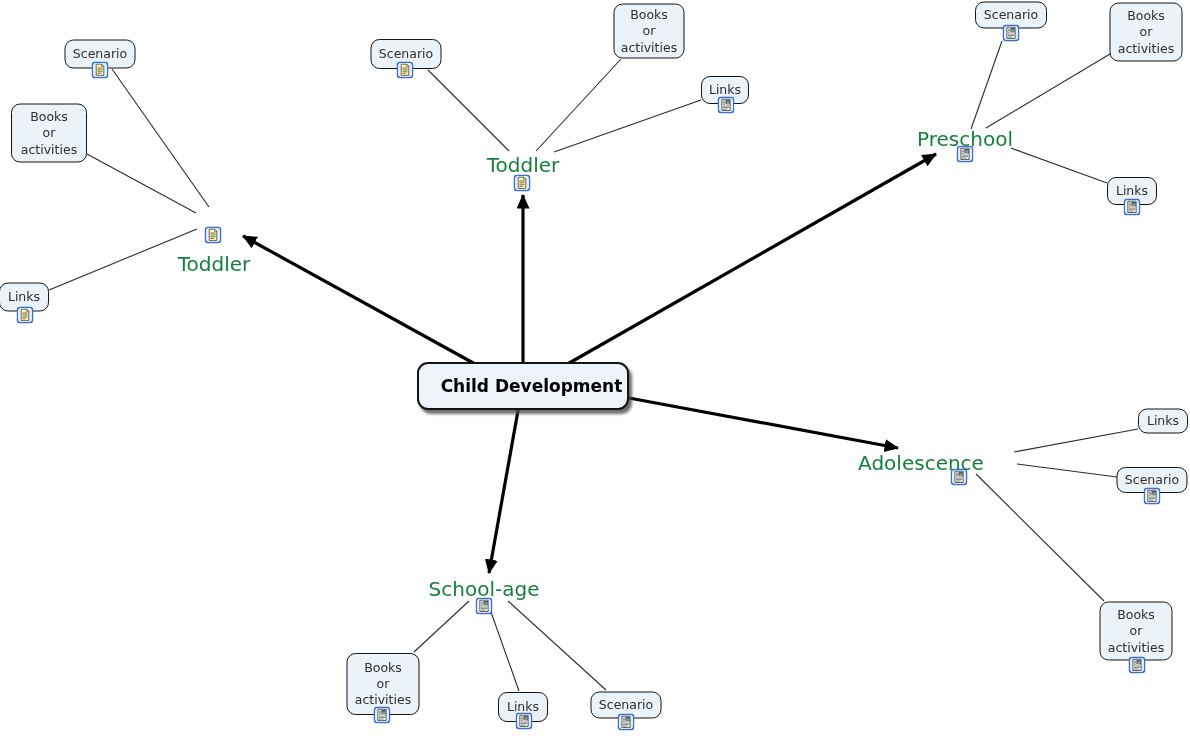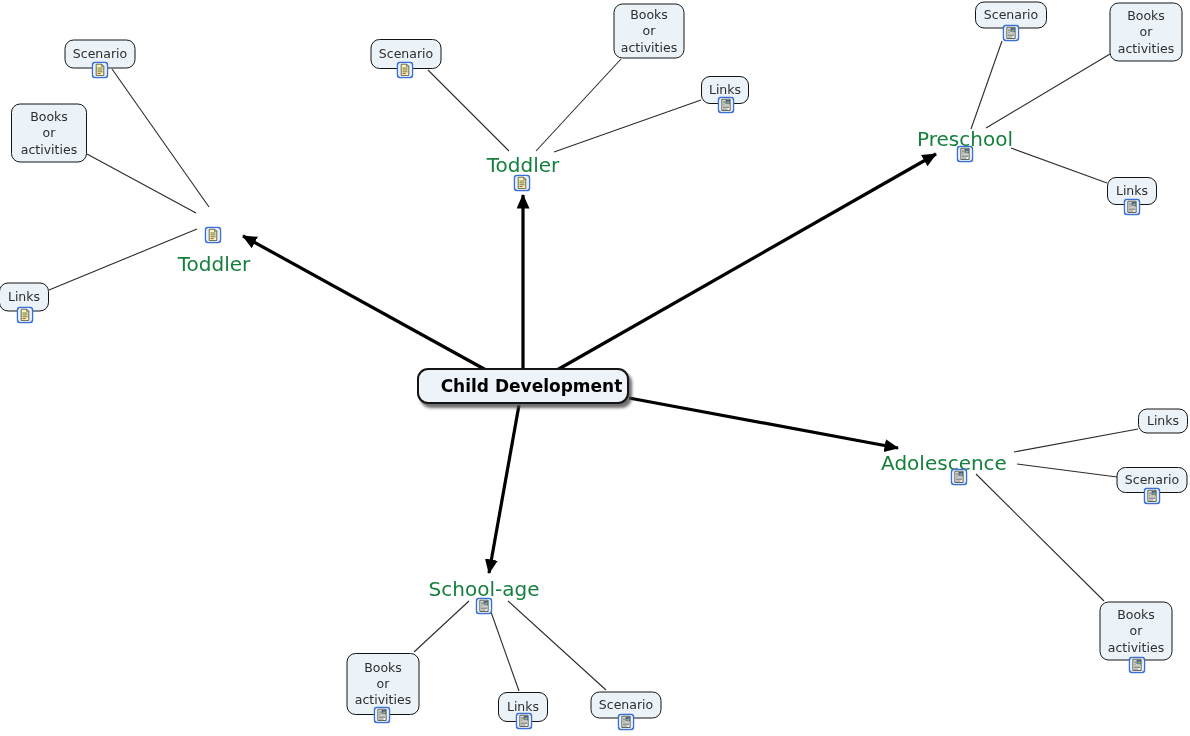--- a/index.html
+++ b/index.html
@@ -71,21 +71,21 @@
         <line x1="1011" y1="148" x2="1107" y2="183" stroke="#2b2b2b" stroke-width="1.1"></line>
         <line x1="1014" y1="452" x2="1138" y2="429" stroke="#2b2b2b" stroke-width="1.1"></line>
         <line x1="1017" y1="464" x2="1117" y2="477" stroke="#2b2b2b" stroke-width="1.1"></line>
         <line x1="976" y1="474" x2="1104" y2="601" stroke="#2b2b2b" stroke-width="1.1"></line>
         <line x1="469" y1="601" x2="414" y2="652" stroke="#2b2b2b" stroke-width="1.1"></line>
         <line x1="491" y1="612" x2="519" y2="691" stroke="#2b2b2b" stroke-width="1.1"></line>
         <line x1="508" y1="601" x2="606" y2="690" stroke="#2b2b2b" stroke-width="1.1"></line>
       </g>
   </svg>
   <div id="node-layer">
-      <div class="node-box center" style="left: 523px; top: 386px; width: 212px; height: 36px; padding-left: 17px;">
+      <div class="node-box center" style="left: 523px; top: 386px; width: 212px; height: 48px; padding-left: 17px;">
         <div>Child Development</div>
       </div>
       <div class="node-label" style="left: 214px; top: 216px; margin-top: 48px;">
         <div>Toddler</div>
       </div>
       <span class="res-icon" style="left: 213px; top: 235px;"><svg width="17" height="17" viewBox="0 0 17 17">
           <rect x="0.8" y="0.8" width="15.4" height="15.4" rx="3.2" fill="#e8f1fb" stroke="#3a6fd6" stroke-width="1.5"></rect>
           <path d="M4.7 2.7 h5.4 l2.2 2.2 v9.2 h-7.6 z" fill="#f9f3c2" stroke="#5a5a40" stroke-width="0.9"></path>
           <path d="M10.1 2.7 v2.2 h2.2 z" fill="#fffef2" stroke="#5a5a40" stroke-width="0.7"></path>
           <line x1="6" y1="6.5" x2="11" y2="6.5" stroke="#6a6a28" stroke-width="0.9"></line>
@@ -209,21 +209,21 @@
           <path d="M4.4 2.7 h8.2 v11.4 h-8.2 z" fill="#fdfdf6" stroke="#44443a" stroke-width="0.9"></path>
           <line x1="5.5" y1="4.7" x2="7.7" y2="4.7" stroke="#666" stroke-width="0.8"></line>
           <line x1="5.5" y1="6.2" x2="7.7" y2="6.2" stroke="#666" stroke-width="0.8"></line>
           <line x1="5.5" y1="7.7" x2="7.7" y2="7.7" stroke="#666" stroke-width="0.8"></line>
           <rect x="8.4" y="3.9" width="3.7" height="3.6" fill="#4a7ab8" stroke="#333" stroke-width="0.6"></rect>
           <path d="M8.6 6.8 l1.1-1.3 0.9 0.7 1.3-1.6 v2.5 h-3.3 z" fill="#a9c27a"></path>
           <line x1="5.5" y1="9.6" x2="11.5" y2="9.6" stroke="#666" stroke-width="0.8"></line>
           <line x1="5.5" y1="11.1" x2="11.5" y2="11.1" stroke="#666" stroke-width="0.8"></line>
           <line x1="5.5" y1="12.6" x2="10" y2="12.6" stroke="#666" stroke-width="0.8"></line>
         </svg></span>
-      <div class="node-label" style="left: 944px; top: 463px;">
+      <div class="node-label" style="left: 921px; top: 463px;">
         <div>Adolescence</div>
       </div>
       <span class="res-icon" style="left: 959px; top: 477px;"><svg width="17" height="17" viewBox="0 0 17 17">
           <rect x="0.8" y="0.8" width="15.4" height="15.4" rx="3.2" fill="#e8f1fb" stroke="#3a6fd6" stroke-width="1.5"></rect>
           <path d="M4.4 2.7 h8.2 v11.4 h-8.2 z" fill="#fdfdf6" stroke="#44443a" stroke-width="0.9"></path>
           <line x1="5.5" y1="4.7" x2="7.7" y2="4.7" stroke="#666" stroke-width="0.8"></line>
           <line x1="5.5" y1="6.2" x2="7.7" y2="6.2" stroke="#666" stroke-width="0.8"></line>
           <line x1="5.5" y1="7.7" x2="7.7" y2="7.7" stroke="#666" stroke-width="0.8"></line>
           <rect x="8.4" y="3.9" width="3.7" height="3.6" fill="#4a7ab8" stroke="#333" stroke-width="0.6"></rect>
           <path d="M8.6 6.8 l1.1-1.3 0.9 0.7 1.3-1.6 v2.5 h-3.3 z" fill="#a9c27a"></path>

